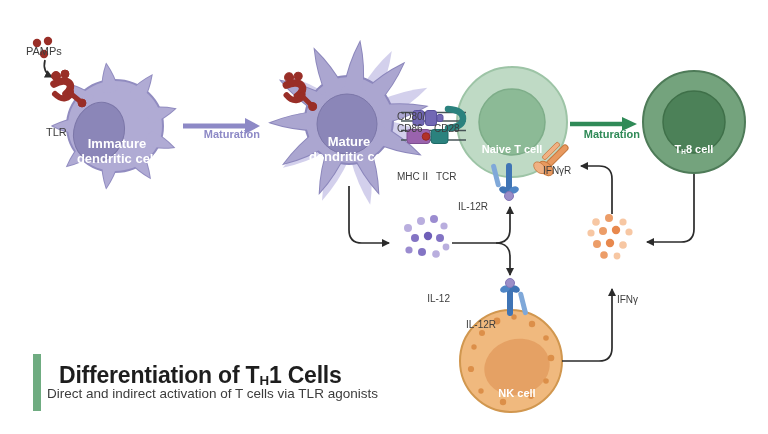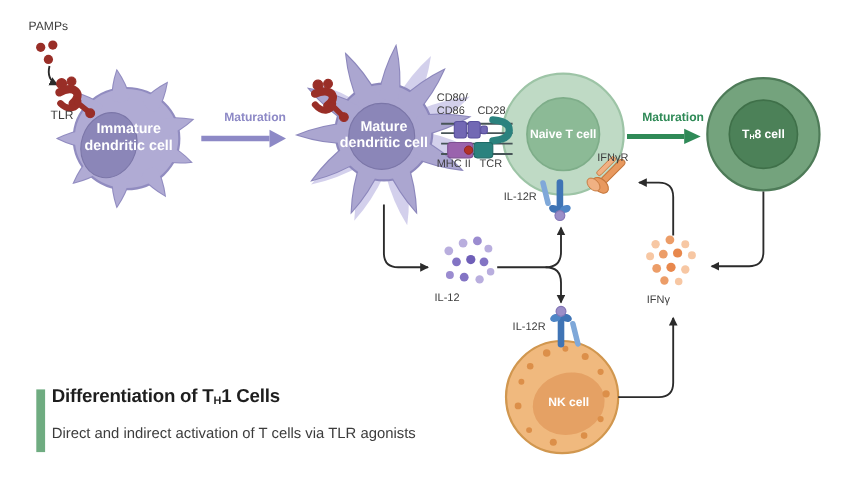--- a/index.html
+++ b/index.html
@@ -1,27 +1,27 @@
 <!DOCTYPE html>
 <html><head>
 <meta charset="utf-8">
 <style>
   html,body{margin:0;padding:0;background:#fff;}
   #stage{position:relative;width:768px;height:434px;background:#fff;overflow:hidden;
          font-family:"Liberation Sans",sans-serif;}
   #art{position:absolute;left:0;top:0;}
-  .lbl{position:absolute;font-size:10px;line-height:1.15;color:#3d3d3d;white-space:nowrap;}
+  .lbl{position:absolute;font-size:10px;line-height:1.15;color:#3d3d3d;white-space:nowrap;margin-top:27px;}
   .cell-lbl{color:#fff;font-weight:bold;text-align:center;font-size:13px;white-space:normal;}
   .arrow-lbl{font-weight:bold;font-size:11px;text-align:right;}
   .purple{color:#8d89c6;}
   .green{color:#2f8a57;}
-  .ctr{text-align:left;}
+  .ctr{text-align:right;}
   .sub{font-size:0.58em;position:relative;top:0.18em;font-weight:inherit;}
   .accent-bar{position:absolute;left:33px;top:354px;width:8px;height:57px;background:#6fac81;}
-  .title{position:absolute;left:47px;top:350px;margin:0;font-size:17px;font-weight:bold;
+  .title{position:absolute;left:47px;top:350px;margin:12px;font-size:23px;font-weight:bold;
          color:#1e1e1e;letter-spacing:-0.2px;}
   .subtitle{position:absolute;left:47px;top:386px;font-size:13.5px;color:#3c3c3c;text-align:center;}
   
   .imdc-s{fill:#b0abd4;stroke:#918cc0;stroke-width:2;}
   .imdc-f{fill:#b0abd4;}
   .mdc-s{fill:#aba6d0;stroke:#8c87bc;stroke-width:2;}
   .mdc-f{fill:#aba6d0;}
   .mdc-shadow{fill:#d3d0ec;}
   .violet{fill:#7268b4;stroke:#5a519e;stroke-width:1;}
   .red{fill:#992e27;stroke:#992e27;}

